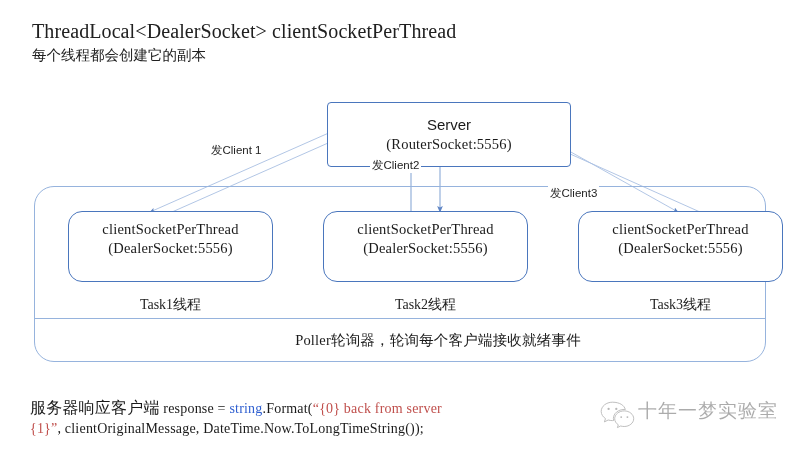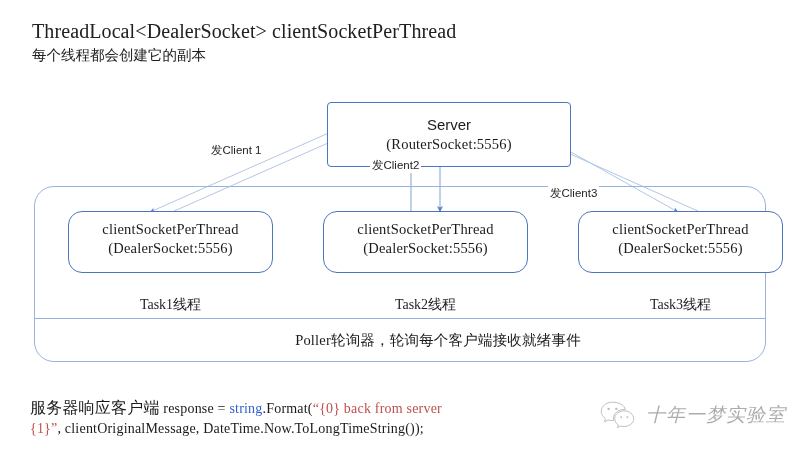--- a/index.html
+++ b/index.html
@@ -75,21 +75,21 @@
     line-height: 1.25;
   }
   .server-sub {
     font-family: "Liberation Serif", "DejaVu Serif", serif;
     font-size: 14.5px;
     line-height: 1.25;
     letter-spacing: 0.2px;
   }
 
   .client-box {
-    width: 205px; height: 62px;
+    width: 205px; height: 71px;
     top: 211px;
     justify-content: flex-start;
     padding-top: 8px;
   }
   .client-box.c1 { left: 68px; }
   .client-box.c2 { left: 323px; }
   .client-box.c3 { left: 578px; }
   .client-line1 {
     font-family: "Liberation Serif", "DejaVu Serif", serif;
     font-size: 14.5px;
@@ -175,24 +175,22 @@
     font-size: 16px;
   }
   .kw  { color: #2f5fd0; }
   .str { color: #c0504d; }
 
   
   .watermark {
     position: absolute;
     left: 598px; top: 398px;
     display: flex;
-    align-items: center;
-    gap: 8px;
+    align-items: flex-start;
     opacity: 0.42;
-    font-style: italic;
   }
   .wm-logo { width: 40px; height: 34px; display: block; }
   .wm-text {
     font-family: "Liberation Sans", "DejaVu Sans", sans-serif;
     font-size: 19px;
     color: #3a3a3a;
     letter-spacing: 1px;
     white-space: nowrap;
   }
 </style>

